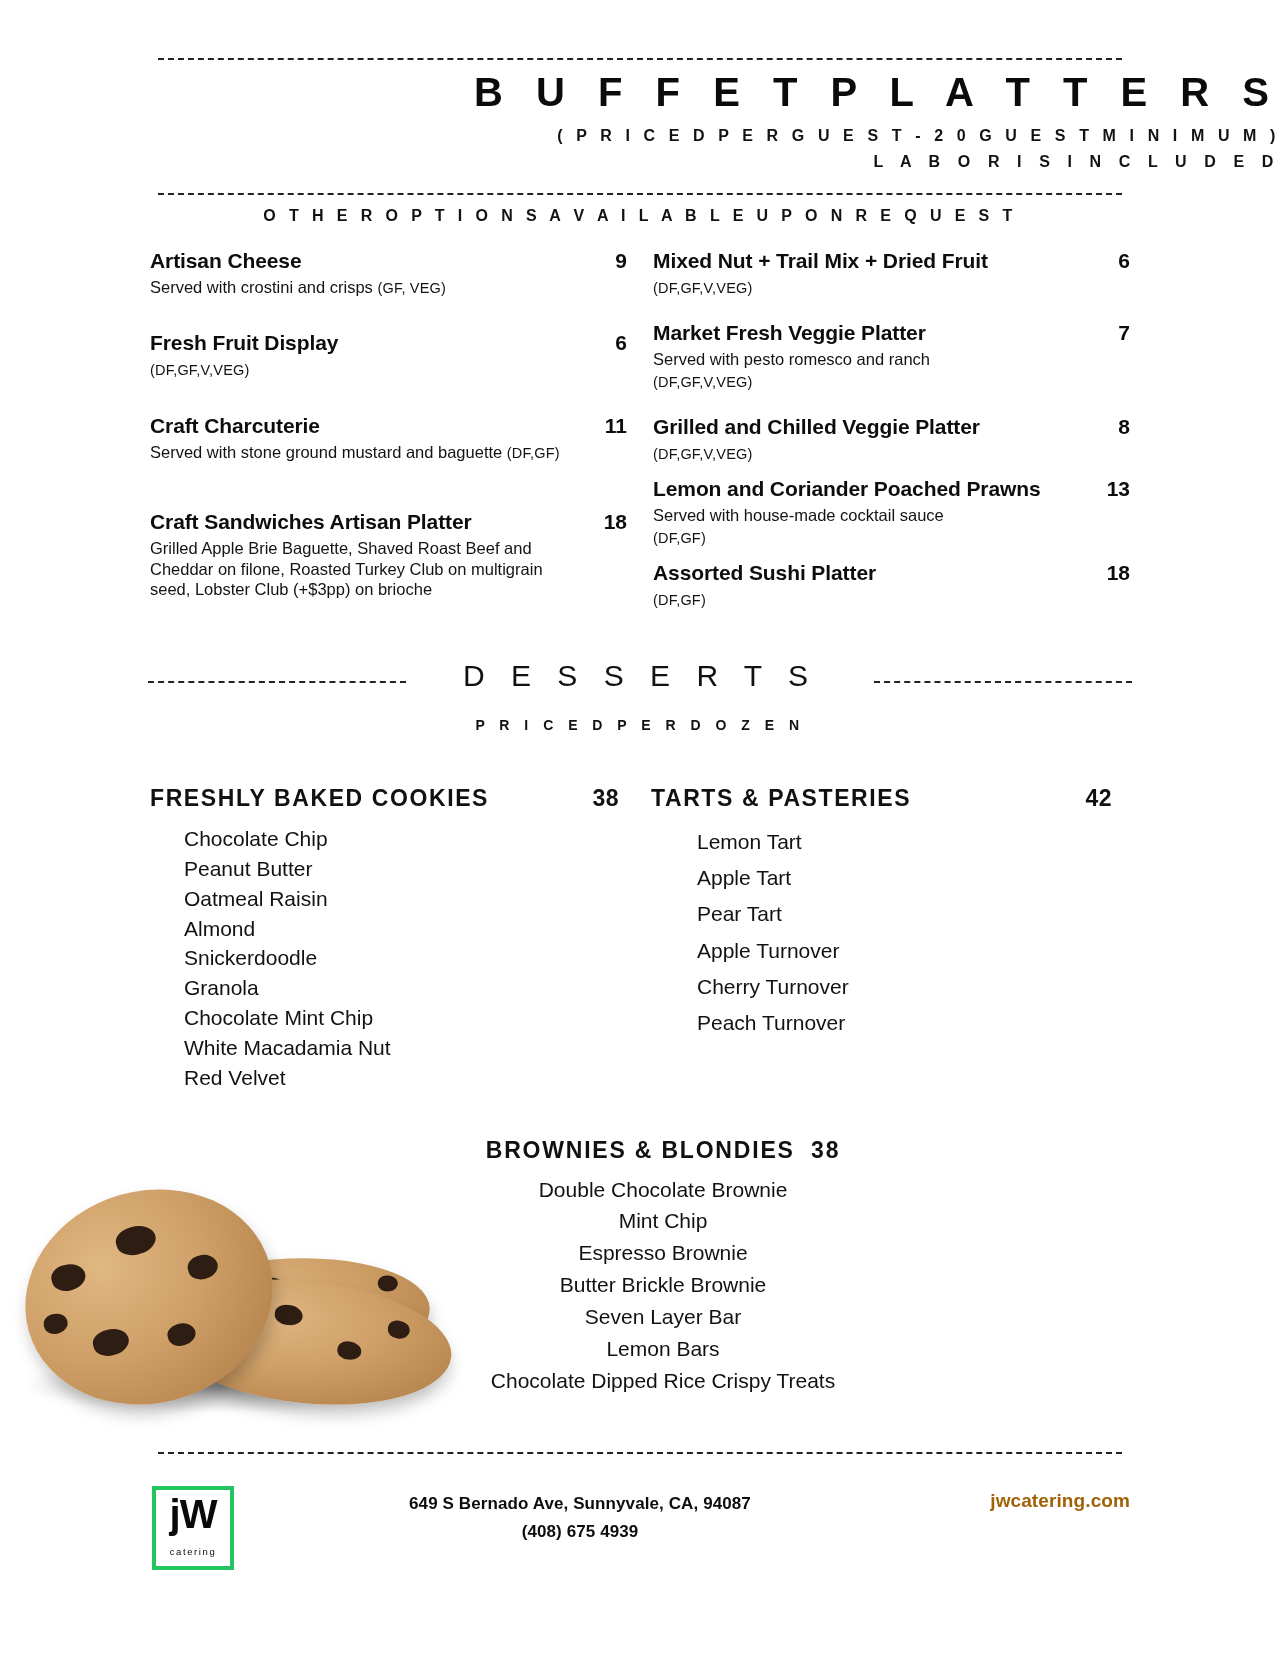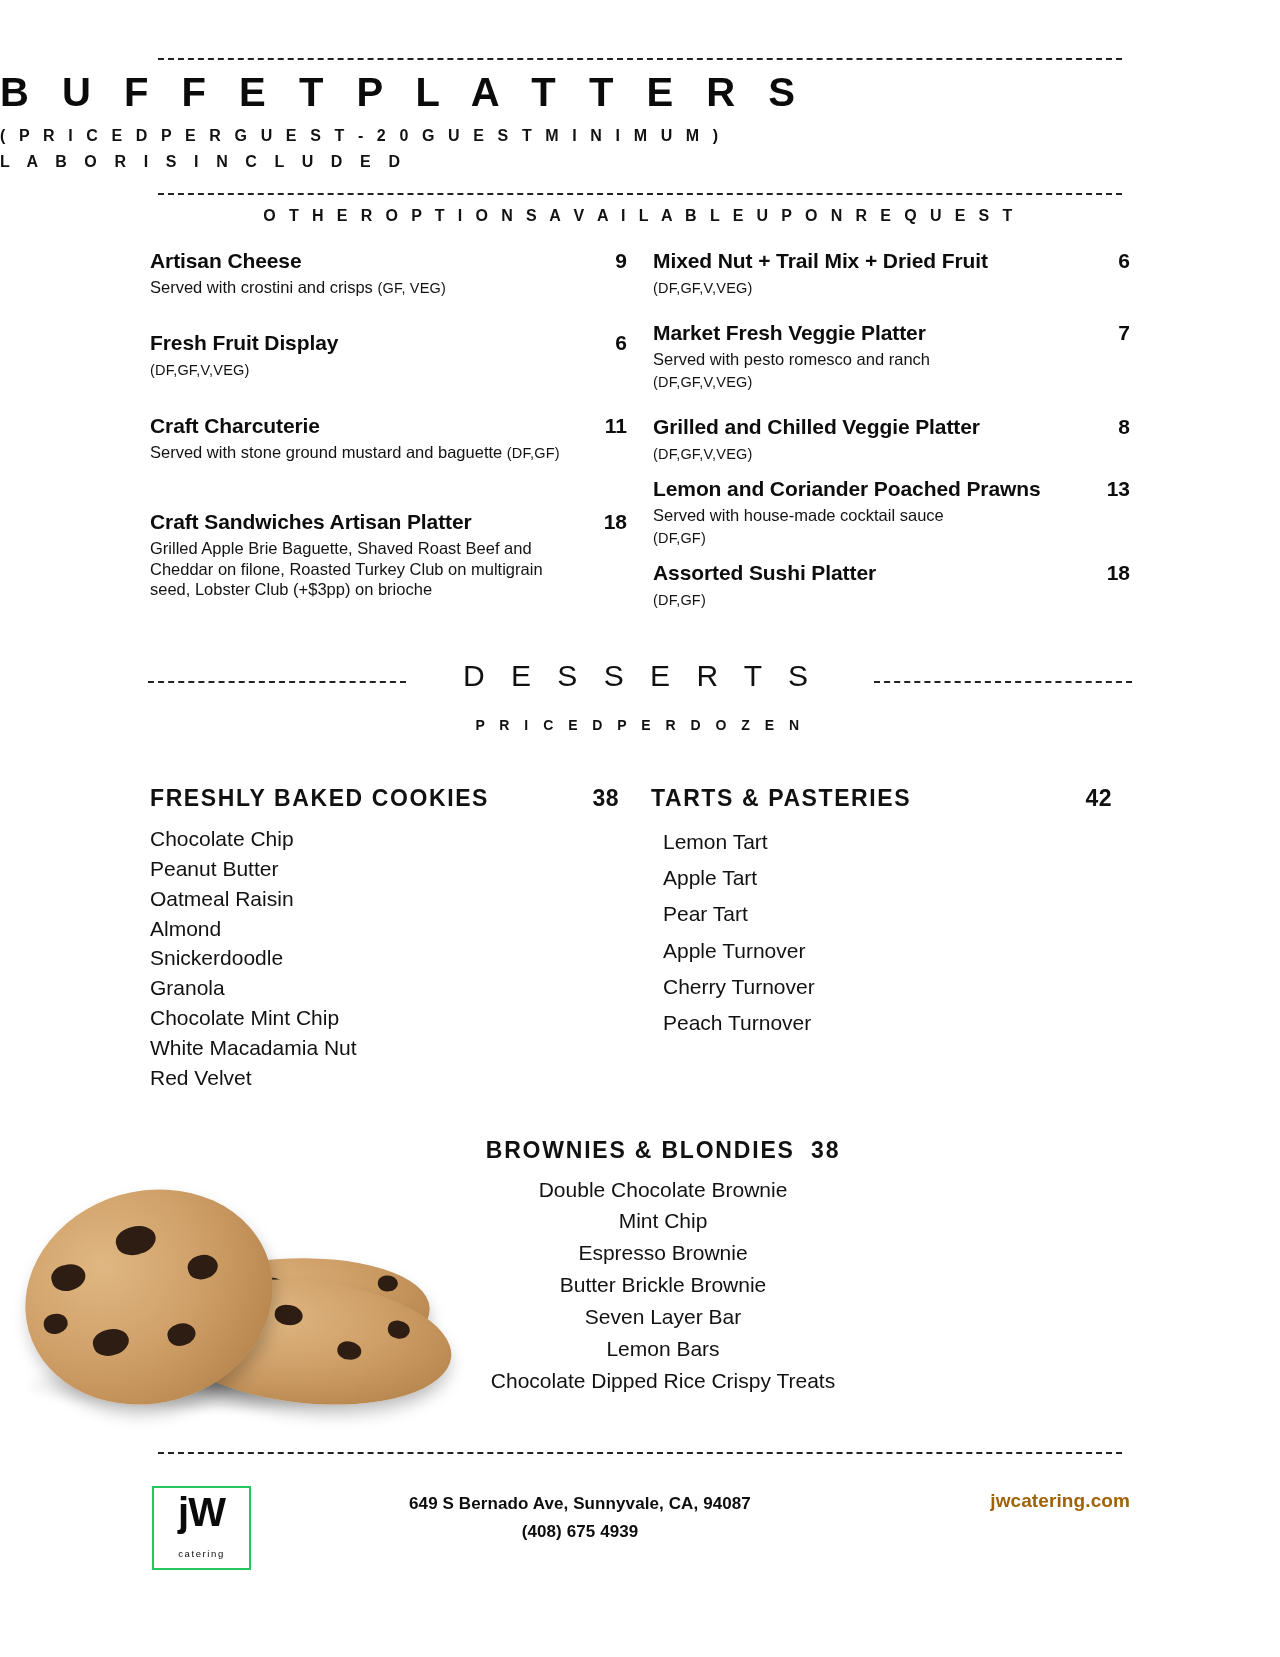--- a/index.html
+++ b/index.html
@@ -16,21 +16,21 @@
   
   .rule {
     border-top: 2px dashed #222;
     height: 0;
   }
   .rule-top   { margin: 58px 158px 0 158px; }
   .rule-mid   { margin: 22px 158px 0 158px; }
   .rule-foot  { margin: 0 158px 0 158px; }
 
   
-  .masthead { text-align: left; }
+  .masthead { text-align: right; }
   .title-main {
     font-size: 40px;
     font-weight: 700;
     letter-spacing: 11px;
     padding-top: 10px;
     color: #0b0b0b;
   }
   .title-sub1 {
     font-size: 16px;
     font-weight: 700;
@@ -136,21 +136,21 @@
     font-weight: 700;
     letter-spacing: 1.6px;
   }
   .dhead-label { flex: 0 0 auto; }
   .dhead-price {
     margin-left: auto;
     letter-spacing: 0.5px;
     padding-right: 10px;
   }
   .dcol-right .dhead-price { padding-right: 18px; }
-  .dlist { padding-top: 12px; }
+  .dlist { padding-top: 12px; margin-left: 34px; }
   .dlist li {
     list-style: none;
     font-size: 21px;
     line-height: 1.42;
     color: #121212;
   }
   .dcol-right .dlist li { line-height: 1.72; padding-left: 12px; }
 
   
   .brownies {
@@ -202,22 +202,22 @@
   
   .footer-rule { position: absolute; left: 0; right: 0; top: 1394px; }
   .footer {
     position: absolute;
     left: 0; right: 0; top: 1420px;
     height: 120px;
   }
   .logo-box {
     position: absolute;
     left: 152px; top: 8px;
-    width: 99px; height: 84px;
-    border: 2px solid #22c55e;
+    width: 82px; height: 84px;
+    border: 4px solid #22c55e;
     background: #fff;
   }
   .logo-mark {
     position: absolute;
     left: 0; right: 0; top: 4px;
     text-align: center;
     font-size: 40px;
     font-weight: 700;
     line-height: 1;
     letter-spacing: -1px;

